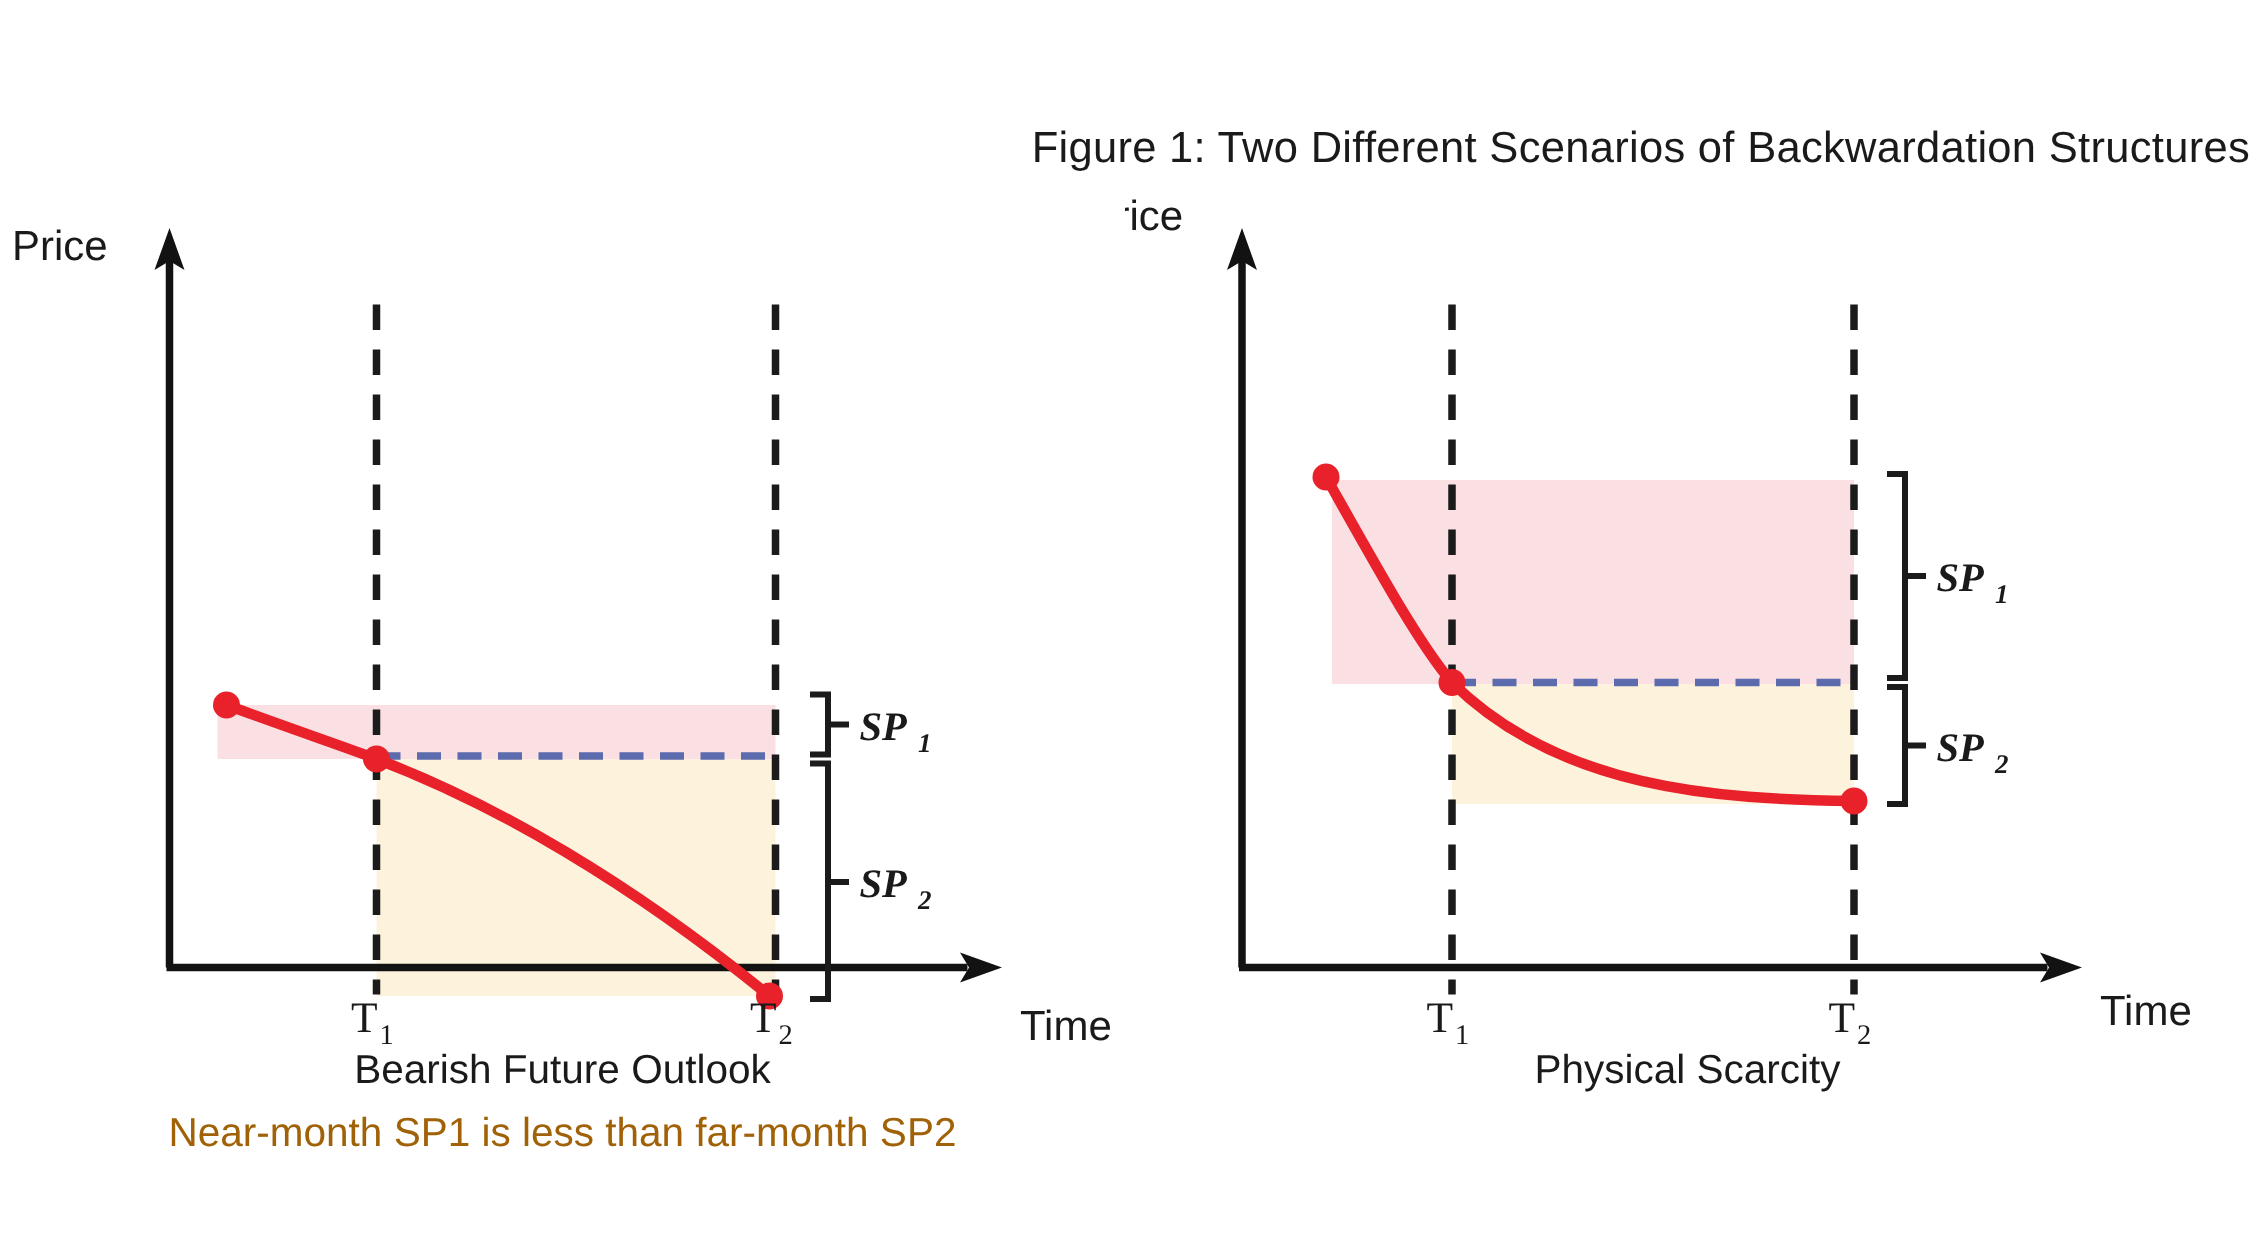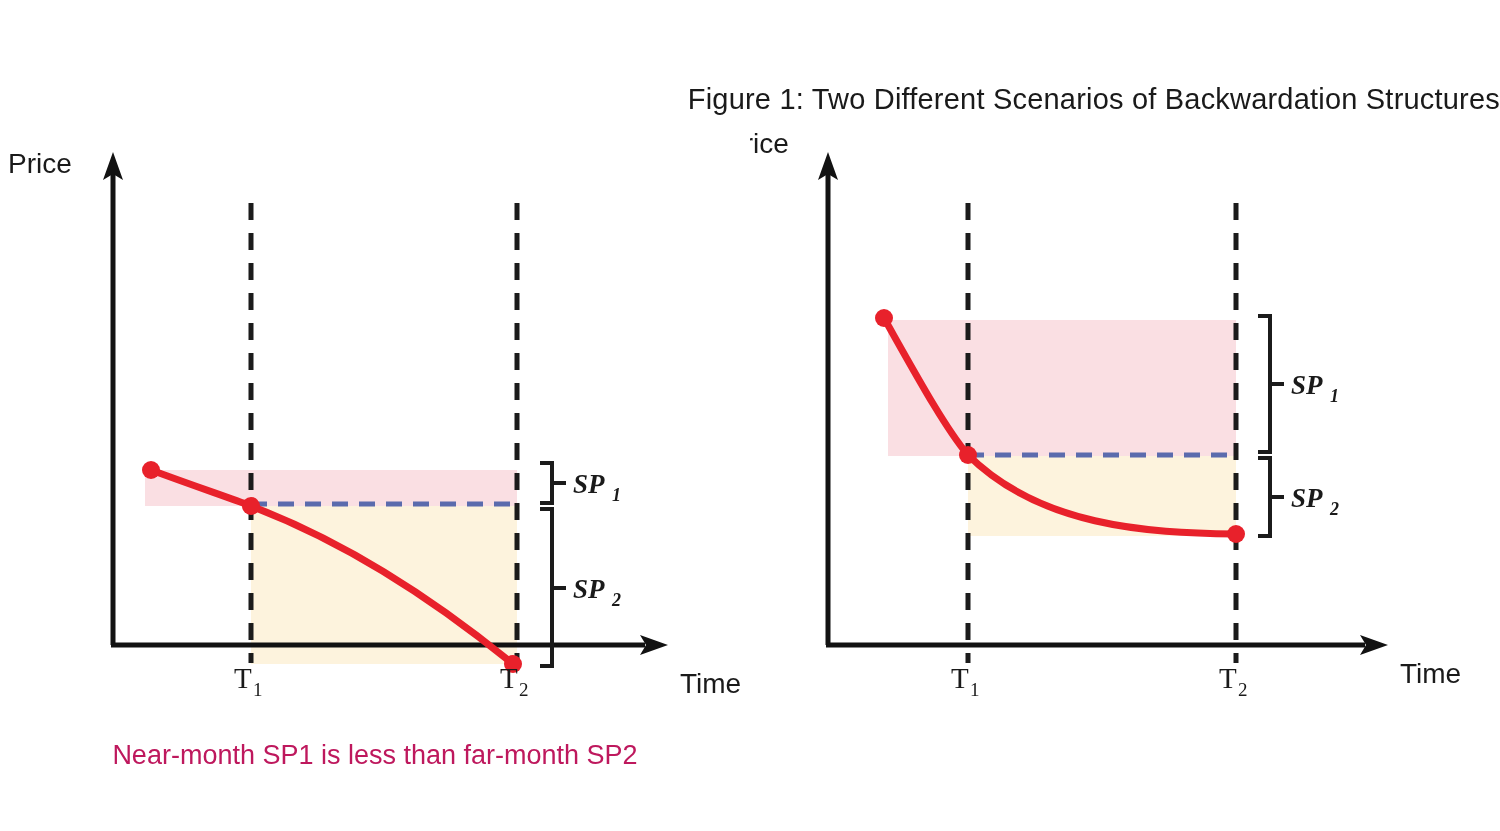--- a/index.html
+++ b/index.html
@@ -55,21 +55,21 @@
     text-align: center;
   }
   .caption-main {
     top: 580px;
     font-size: 27px;
     color: #1a1a1a;
   }
   .caption-sub {
     top: 622px;
     font-size: 27px;
-    color: #be185d;
+    color: #a16207;
   }
   .sp-label {
     font-family: "Liberation Serif", serif;
     font-style: italic;
     font-weight: bold;
     font-size: 27px;
     fill: #1a1a1a;
   }
   .sp-sub {
     font-family: "Liberation Serif", serif;
@@ -138,20 +138,21 @@
       <text x="8" y="55" class="axis-name">Price</text>
       <text x="680" y="575" class="axis-name">Time</text>
 
       <text x="234" y="570" class="t-label">T</text>
       <text x="253" y="578" class="t-sub">1</text>
 
       <text x="500" y="570" class="t-label">T</text>
       <text x="519" y="578" class="t-sub">2</text>
     </svg>
 
+    <div class="caption-block caption-main">Bearish Future Outlook</div>
     <div class="caption-block caption-sub">Near-month SP1 is less than far-month SP2</div>
   </div>
 
   <div class="panel panel-right">
     <svg width="750" height="713" viewBox="0 0 750 713" xmlns="http://www.w3.org/2000/svg">
 
       <rect x="138" y="202" width="348" height="136" fill="#fadfe3"></rect>
 
       <rect x="218" y="338" width="268" height="80" fill="#fdf3dd"></rect>
 
@@ -185,15 +186,16 @@
       <text x="-25" y="35" class="axis-name">Price</text>
       <text x="650" y="565" class="axis-name">Time</text>
 
       <text x="201" y="570" class="t-label">T</text>
       <text x="220" y="578" class="t-sub">1</text>
 
       <text x="469" y="570" class="t-label">T</text>
       <text x="488" y="578" class="t-sub">2</text>
     </svg>
 
+    <div class="caption-block caption-main">Physical Scarcity</div>
   </div>
 
 </div>
 
 </body></html>

